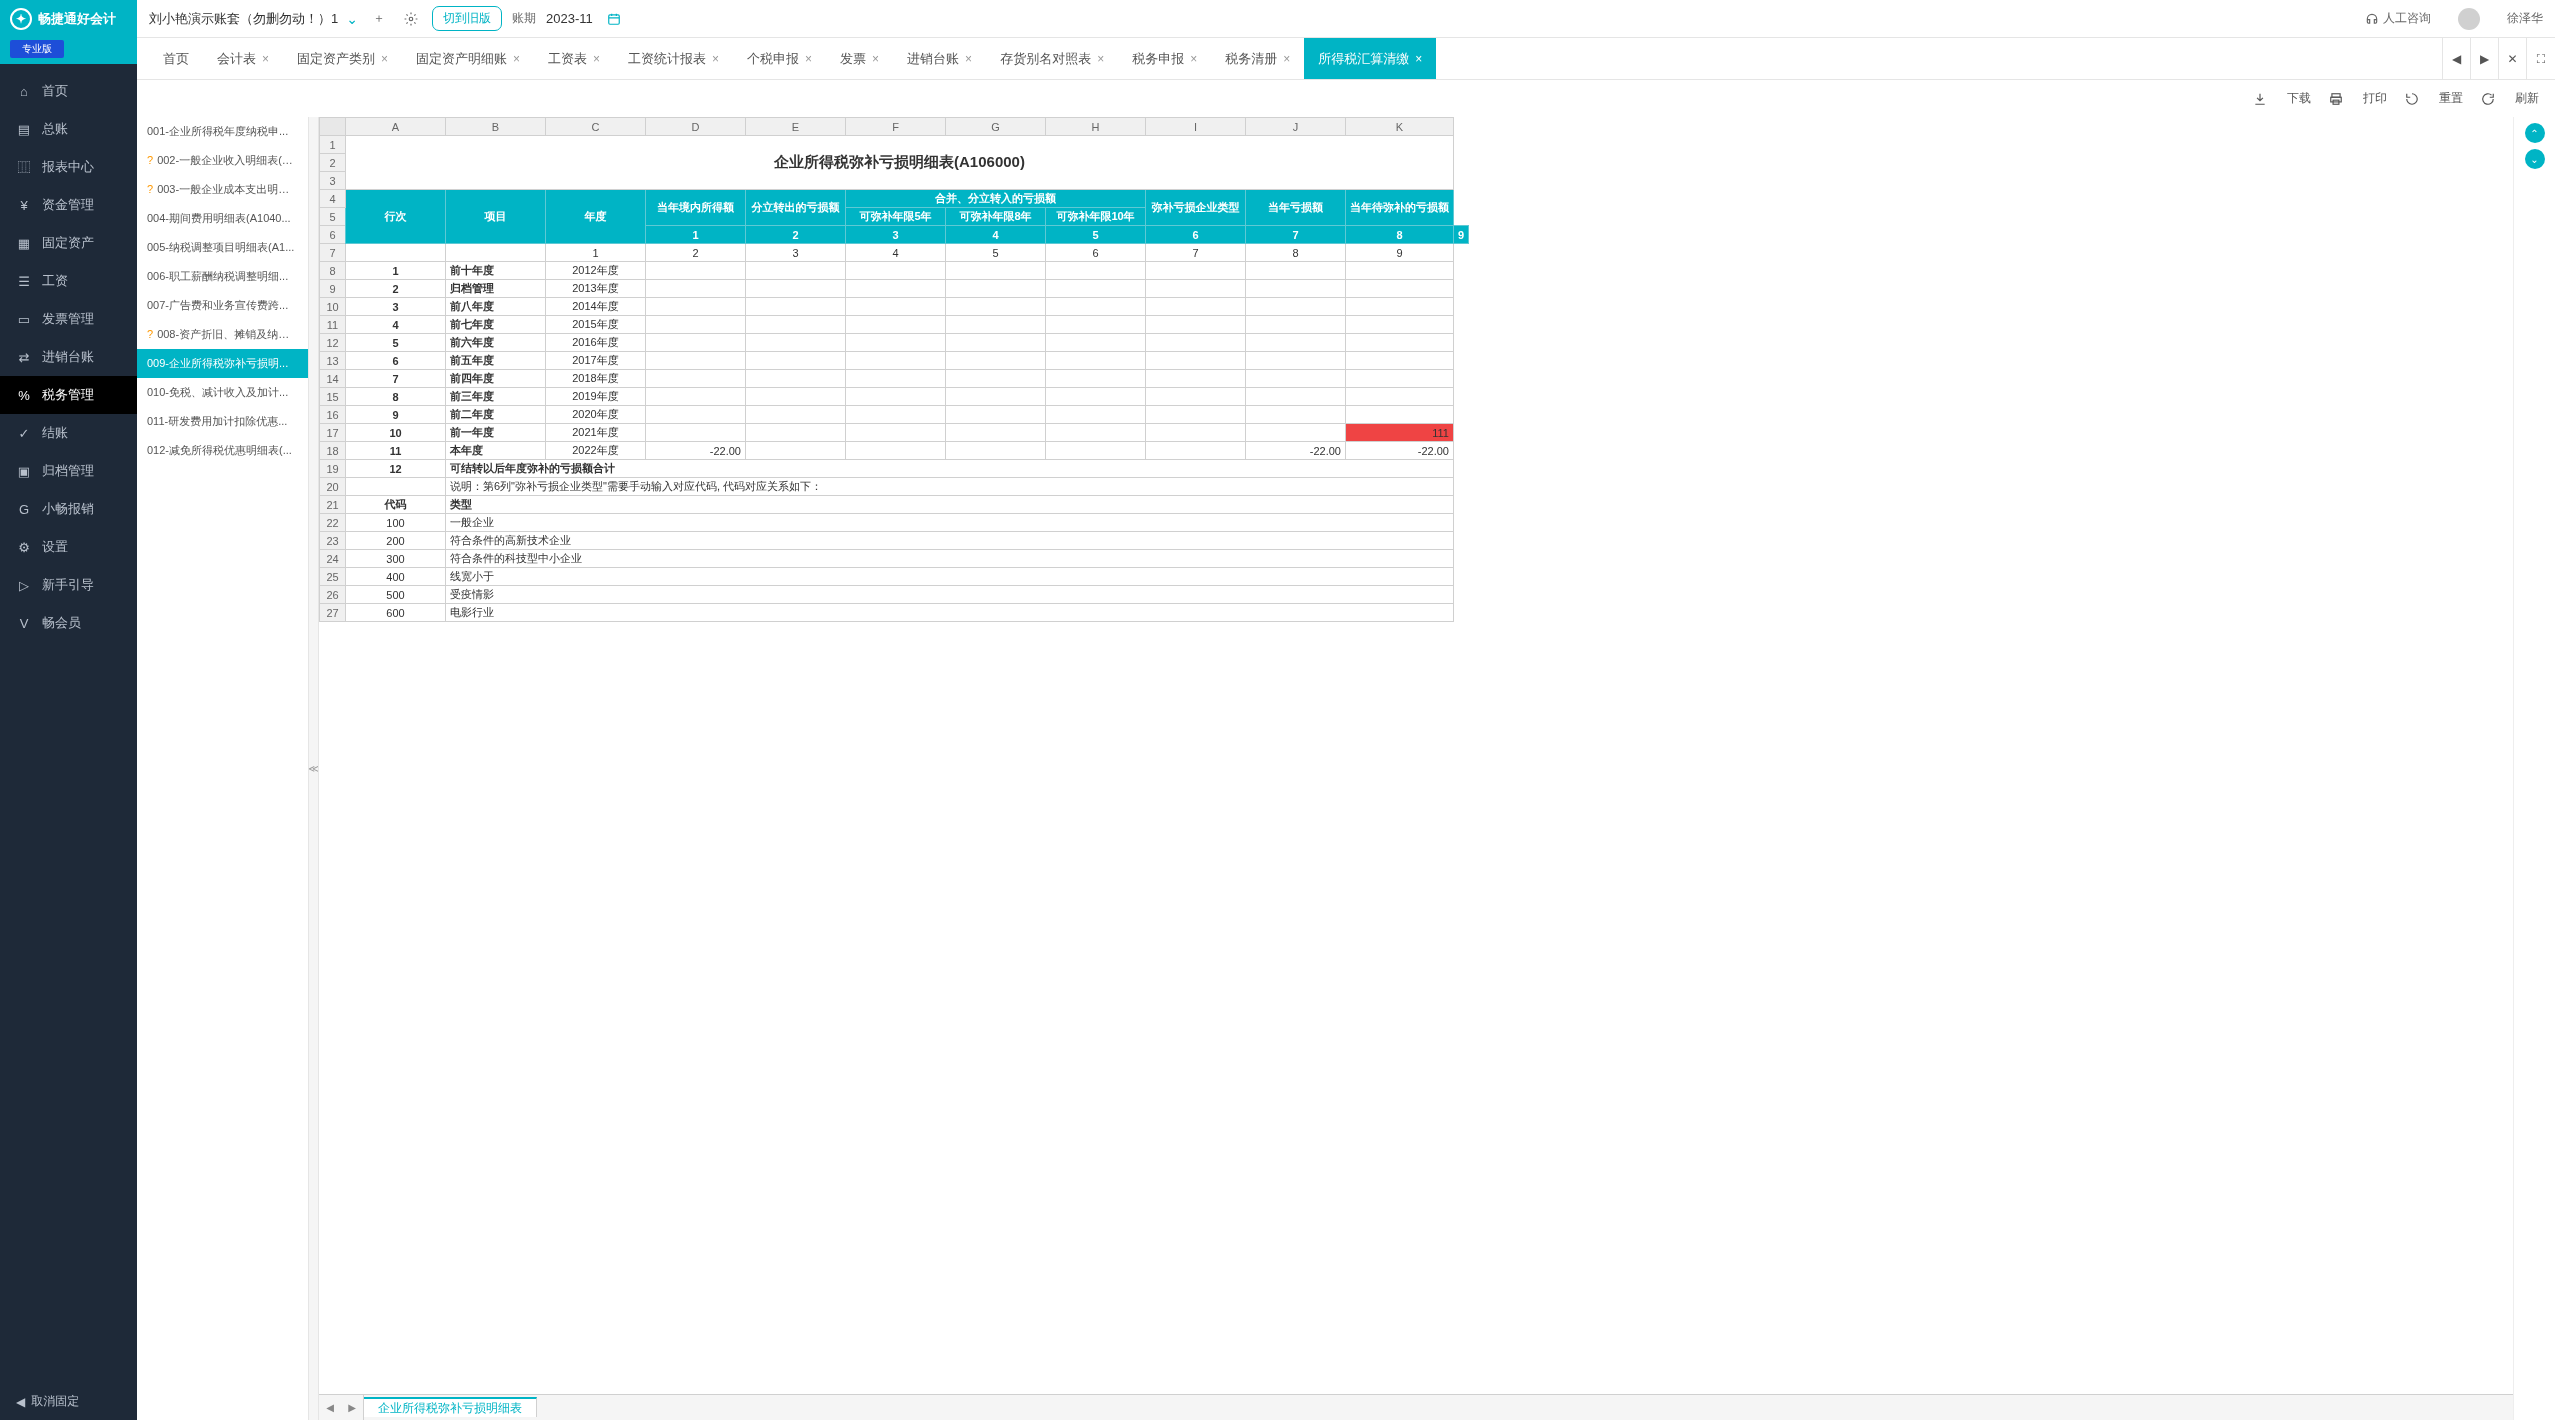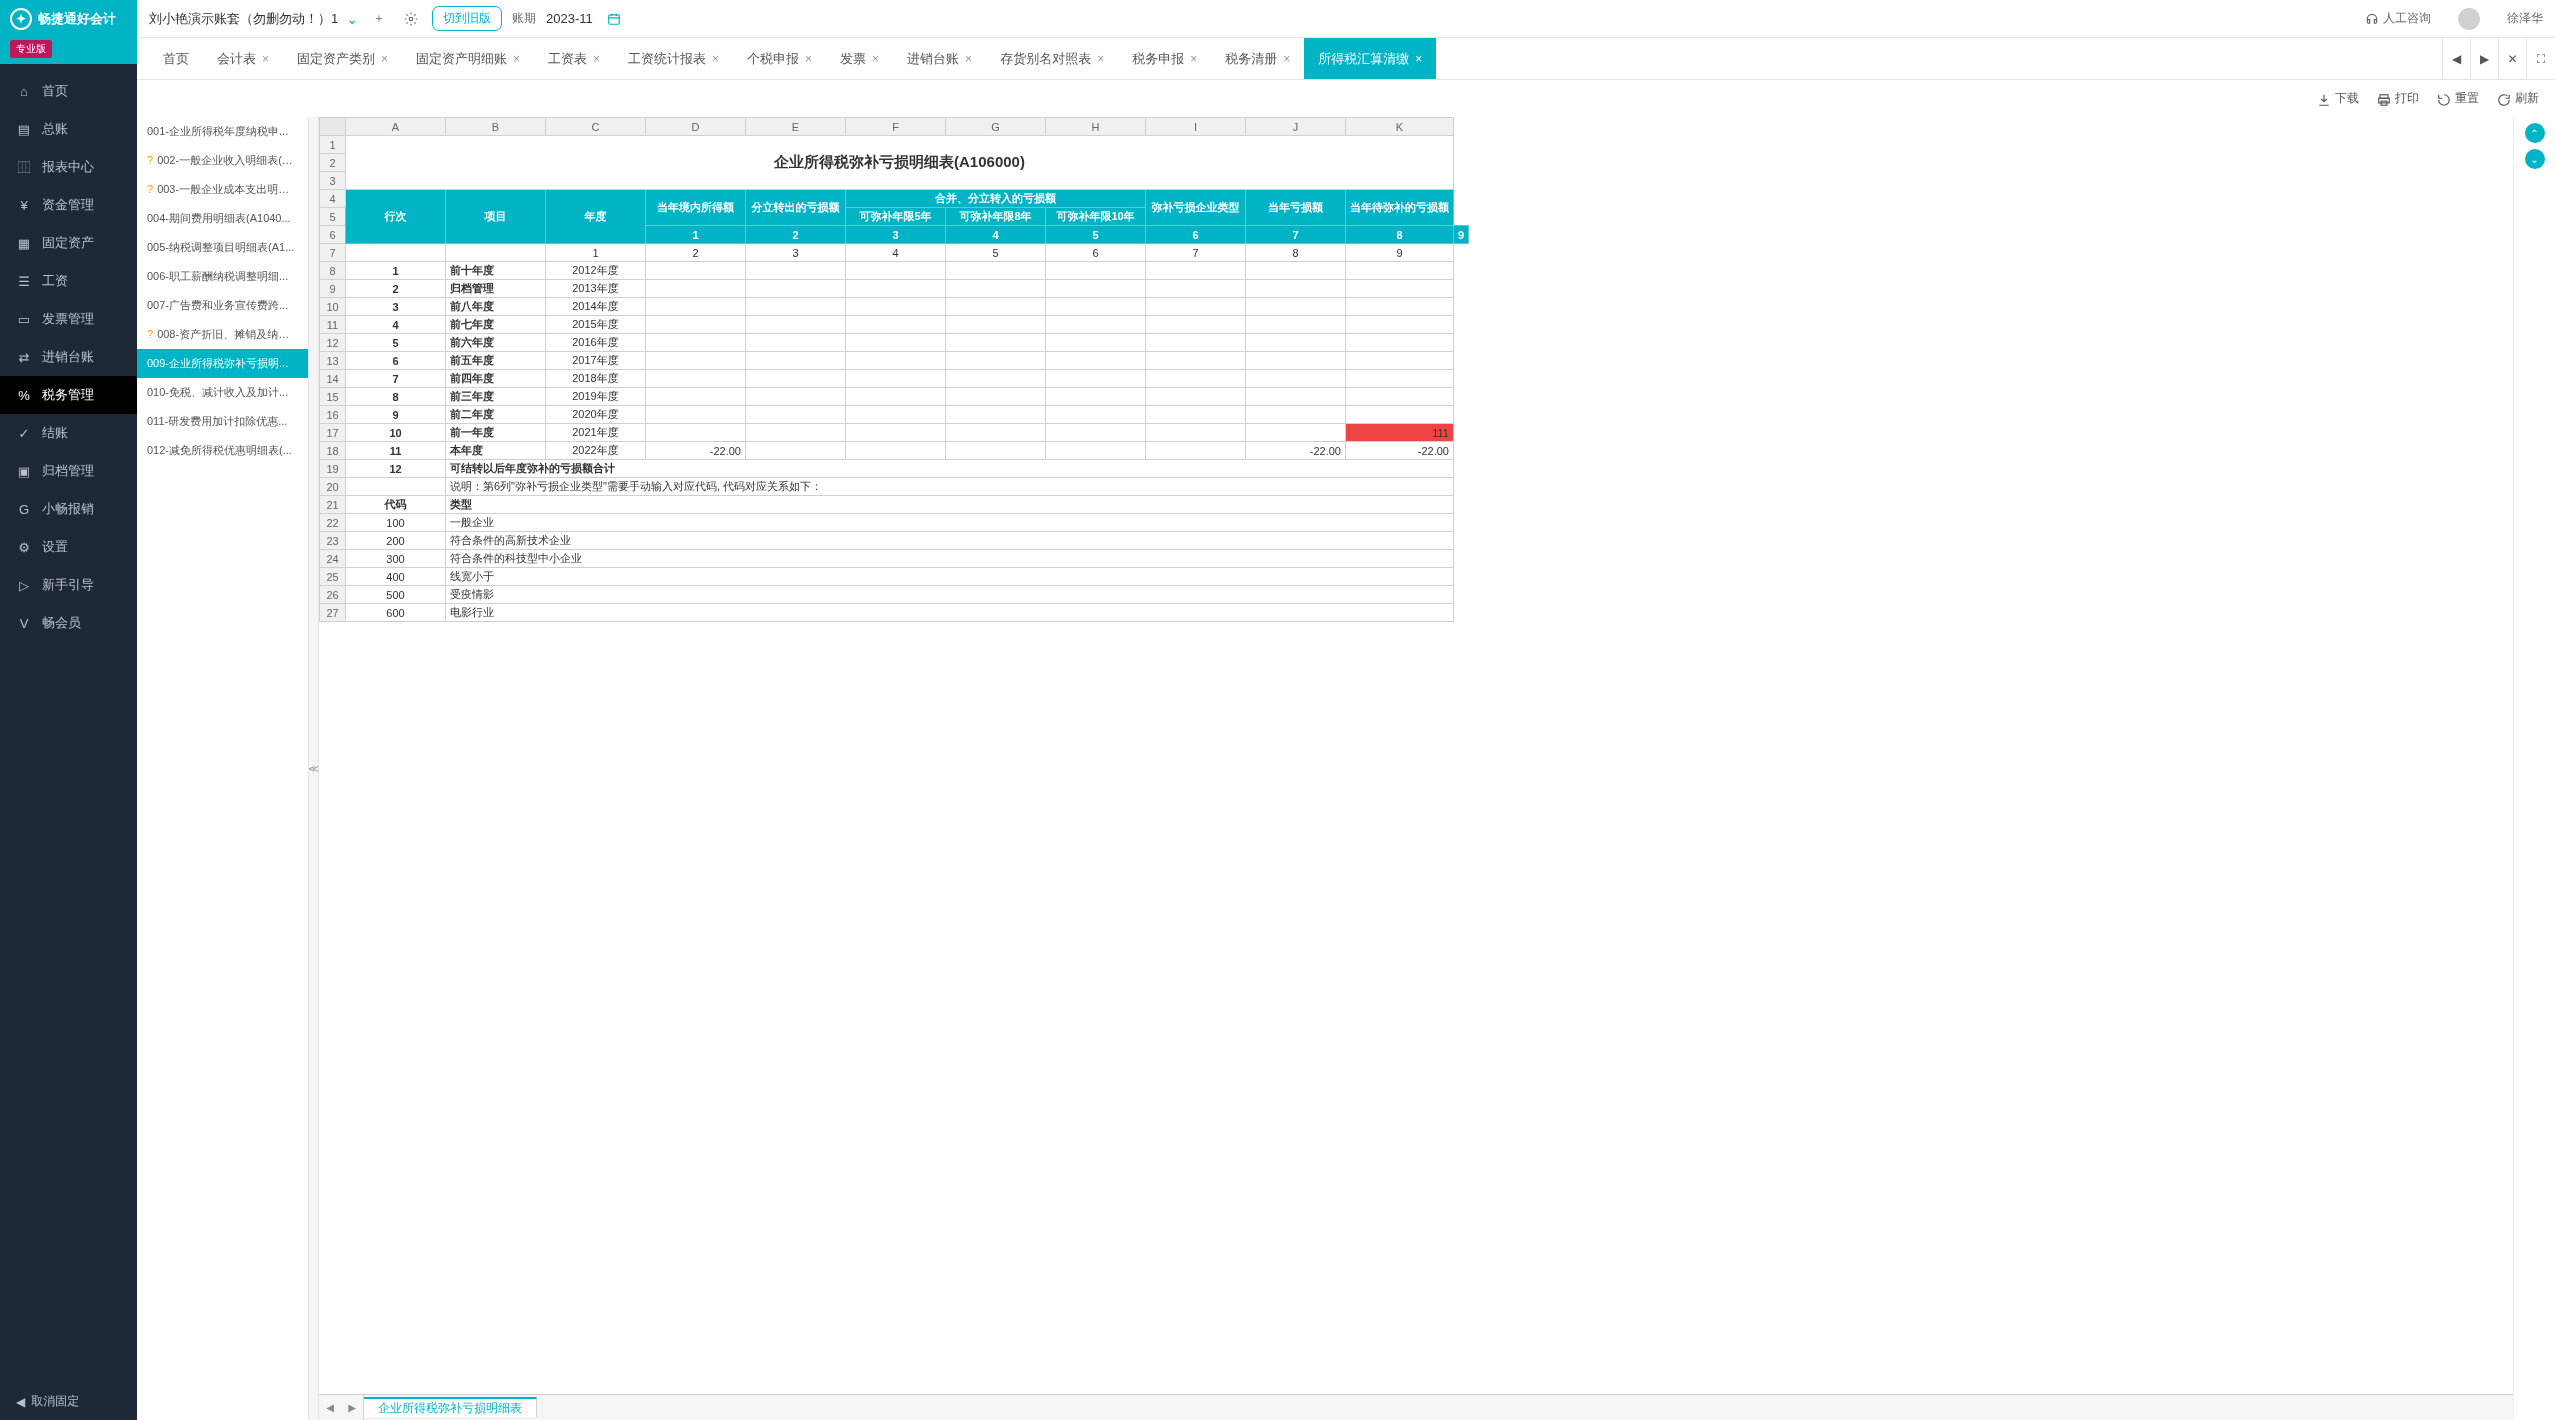--- a/index.html
+++ b/index.html
@@ -4,21 +4,21 @@
 <style>
 * { margin: 0; padding: 0; box-sizing: border-box; }
 body { font-family: "Microsoft YaHei", Arial, sans-serif; font-size: 12px; color: #333; background: #fff; overflow: hidden; }
 .app { display: flex; height: 100vh; }
 
 
 .sidebar { width: 137px; background: #1e2938; color: #b8c0cc; flex-shrink: 0; display: flex; flex-direction: column; }
 .sidebar-header { background: #00b4c5; padding: 8px 10px; display: flex; align-items: center; gap: 6px; }
 .logo-icon { width: 22px; height: 22px; border: 2px solid #fff; border-radius: 50%; display: flex; align-items: center; justify-content: center; color: #fff; font-size: 12px; font-weight: bold; }
 .logo-text { color: #fff; font-size: 13px; font-weight: bold; }
-.logo-sub { background: #be185d; color: #fff; font-size: 10px; padding: 2px 6px; margin-top: 2px; display: inline-block; border-radius: 2px; }
+.logo-sub { background: #1d4ed8; color: #fff; font-size: 10px; padding: 2px 12px; margin-top: 2px; display: inline-block; border-radius: 2px; }
 .logo-sub-wrap { text-align: left; padding-left: 10px; padding-bottom: 6px; background: #00b4c5;}
 .nav { flex: 1; padding-top: 8px; }
 .nav-item { display: flex; align-items: center; gap: 10px; padding: 10px 16px; cursor: pointer; font-size: 13px; }
 .nav-item.active { background: #000; color: #fff; }
 .nav-icon { width: 16px; height: 16px; display: inline-flex; align-items: center; justify-content: center; }
 .sidebar-footer { padding: 10px 16px; font-size: 12px; color: #b8c0cc; display: flex; align-items: center; gap: 6px; cursor: pointer; }
 
 
 .main { flex: 1; display: flex; flex-direction: column; min-width: 0; position: relative; }
 
@@ -41,21 +41,21 @@
 .tab-close { font-size: 12px; color: #999; cursor: pointer; }
 .tab.active { background: #00b4c5; color: #fff; }
 .tab.active .tab-close { color: #fff; }
 .tabs-controls { margin-left: auto; display: flex; align-items: center; border-left: 1px solid #e5e5e5; }
 .tabs-controls .ctrl { width: 28px; height: 42px; display: flex; align-items: center; justify-content: center; cursor: pointer; color: #555; border-right: 1px solid #e5e5e5; }
 
 
 .warning-bar { padding: 10px 16px; display: flex; align-items: flex-start; gap: 16px; }
 .warning-text { color: #ff4444; font-size: 12px; line-height: 1.6; flex: 1; max-width: 680px; }
 .action-btns { margin-left: auto; display: flex; gap: 18px; }
-.action-btn { display: flex; align-items: flex-end; gap: 4px; color: #555; font-size: 12px; cursor: pointer; }
+.action-btn { display: flex; align-items: center; gap: 20px; color: #555; font-size: 12px; cursor: pointer; }
 
 
 .content { flex: 1; display: flex; min-height: 0; }
 
 
 .form-list { width: 172px; border-right: 1px solid #e5e5e5; overflow-y: auto; background: #fff; }
 .form-item { padding: 7px 10px; font-size: 11px; color: #555; cursor: pointer; white-space: nowrap; overflow: hidden; text-overflow: ellipsis; position: relative; }
 .form-item.active { background: #00b4c5; color: #fff; }
 .form-item .q { color: #ff9800; margin-right: 4px; font-size: 11px; }
 

